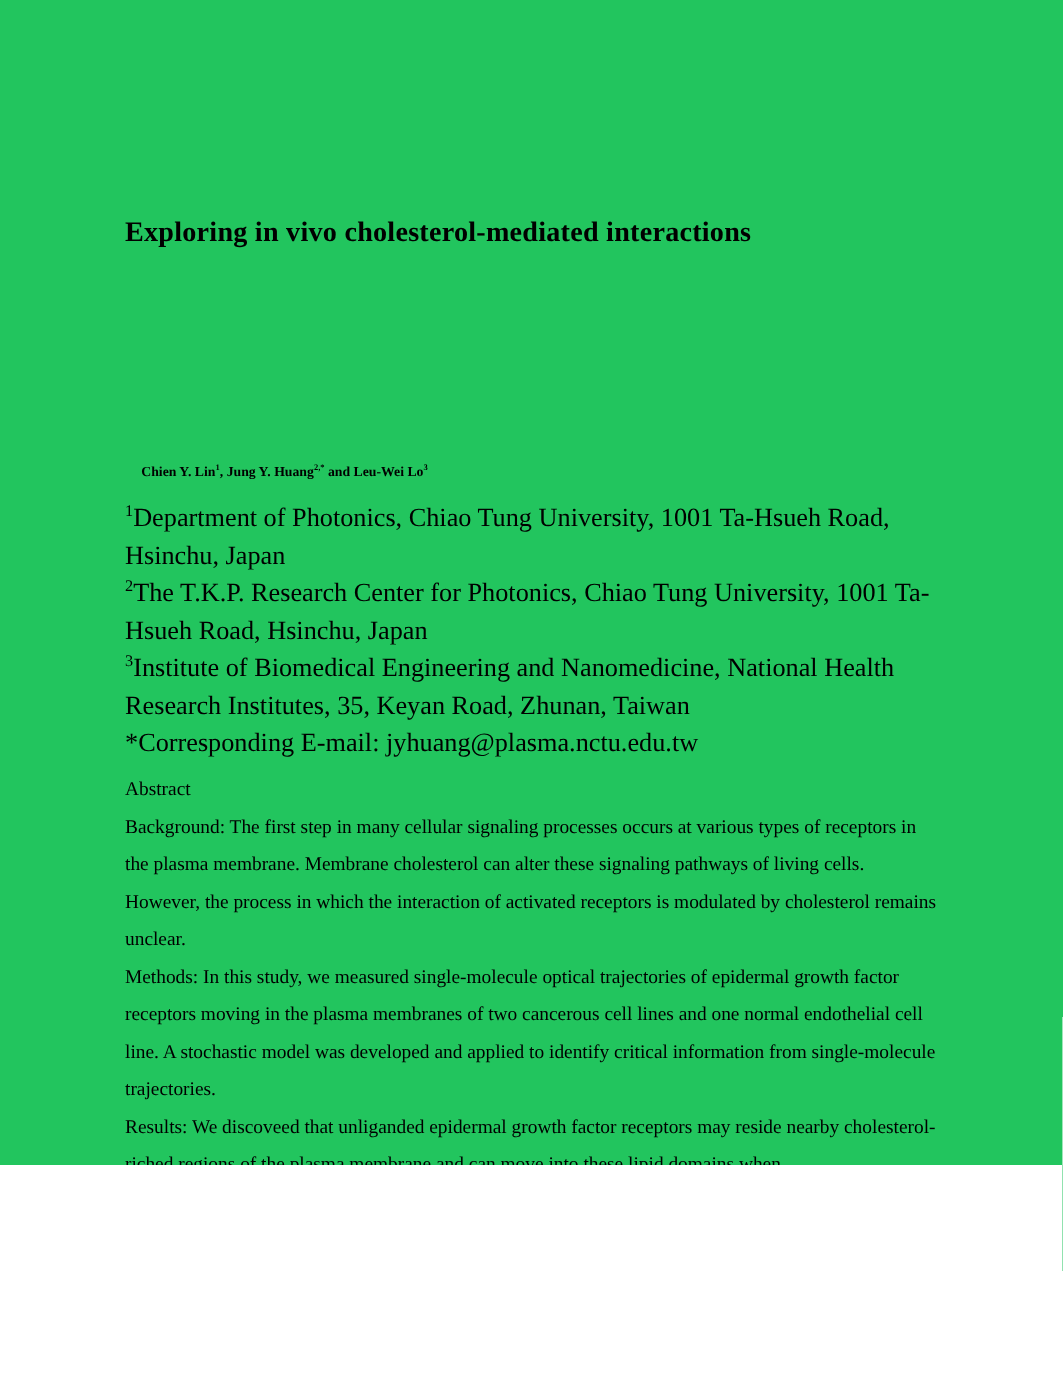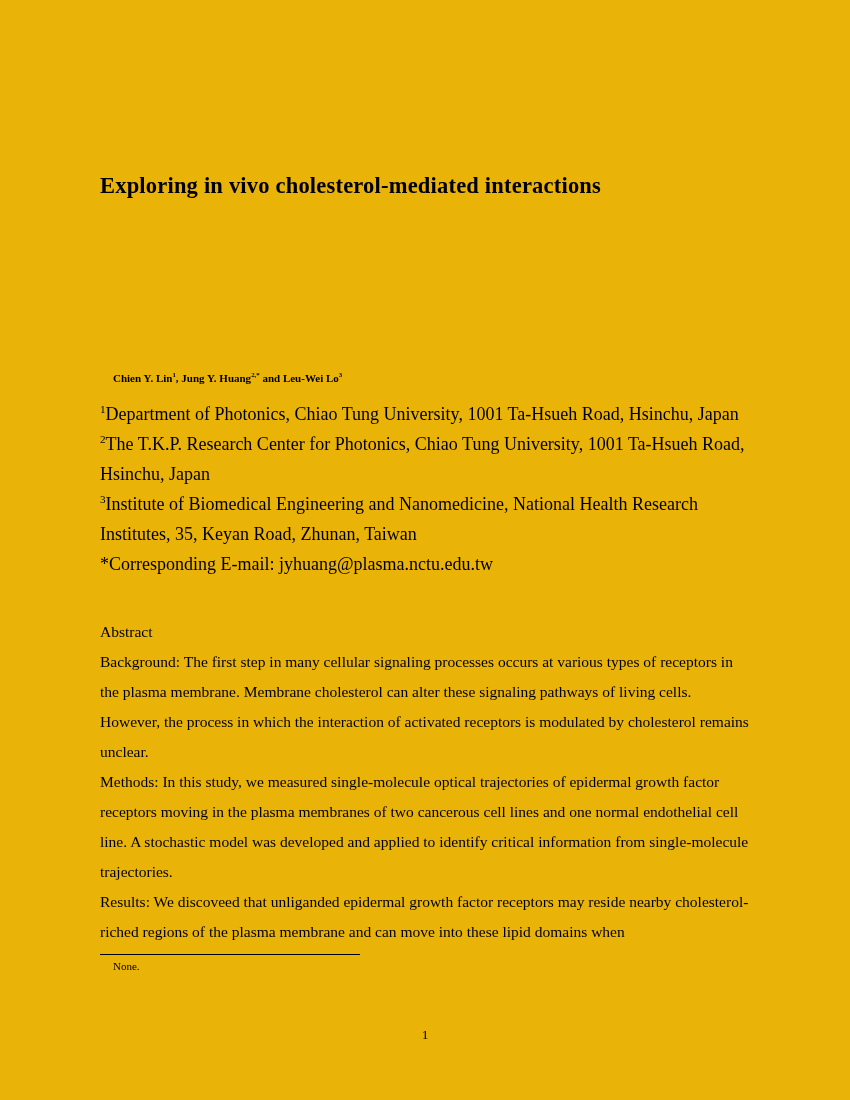--- a/index.html
+++ b/index.html
@@ -3,22 +3,22 @@
 <meta charset="utf-8">
 <style>
   html, body {
     margin: 0;
     padding: 0;
     background: #ffffff;
   }
   .page {
     position: relative;
     width: 850px;
-    height: 1100px;
-    background: #eab308;
+    height: 932px;
+    background: #22c55e;
     color: #000000;
     font-family: "Liberation Serif", "DejaVu Serif", serif;
     overflow: hidden;
   }
   .col {
     position: absolute;
     left: 100px;
     width: 652px;
   }
   .title {
@@ -37,21 +37,21 @@
     font-weight: bold;
     line-height: 26px;
   }
   sup.sp {
     vertical-align: super;
     font-size: 0.62em;
     line-height: 0;
   }
   .affils {
     top: 399px;
-    font-size: 18px;
+    font-size: 21px;
     line-height: 30px;
   }
   .affils p { margin: 0; }
   .abstract {
     top: 617px;
     font-size: 15.5px;
     line-height: 30px;
   }
   .abstract p { margin: 0; }
   .abs-heading { font-weight: normal; }

